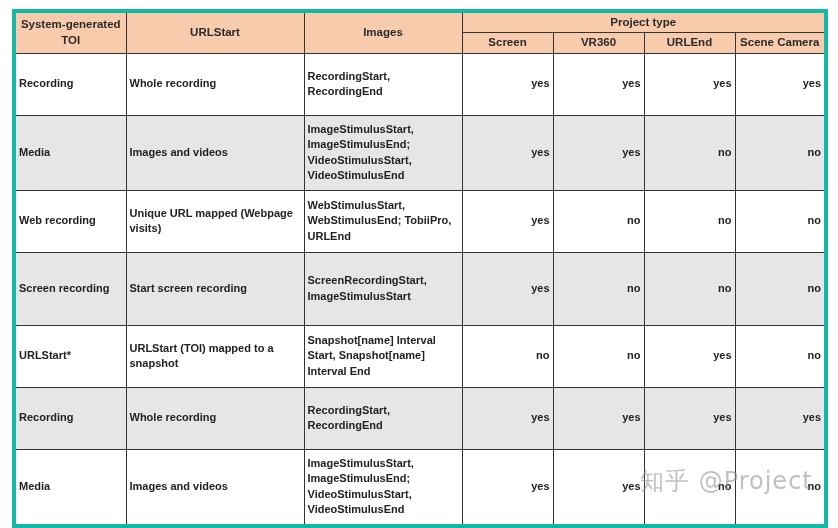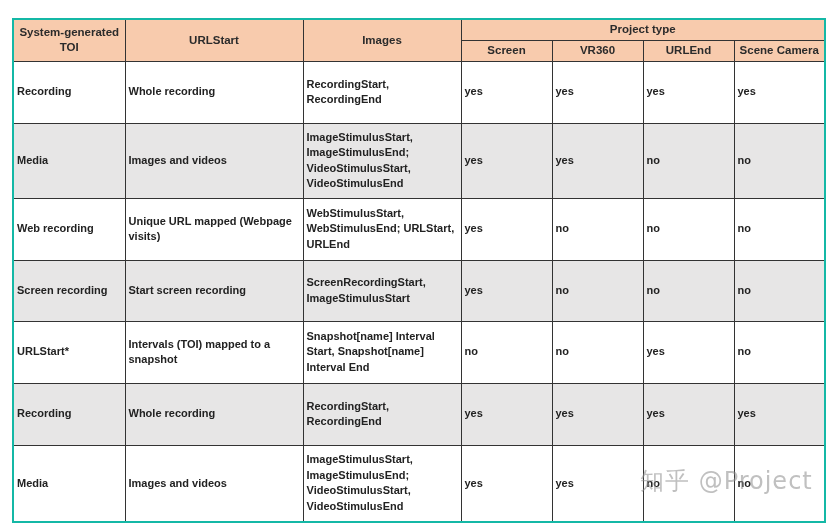--- a/index.html
+++ b/index.html
@@ -1,23 +1,23 @@
 <!DOCTYPE html>
 <html><head>
 <meta charset="utf-8">
 <style>
   html, body { margin:0; padding:0; background:#ffffff; }
   body { width:838px; height:528px; position:relative; overflow:hidden;
          font-family:"Liberation Sans", sans-serif; }
-  table.toi { position:absolute; left:12px; top:18px; border-collapse:collapse;
-              table-layout:fixed; width:812px; border:2px solid #14b8a6; }
+  table.toi { position:absolute; left:12px; top:9px; border-collapse:collapse;
+              table-layout:fixed; width:812px; border:4px solid #14b8a6; }
   table.toi th, table.toi td { border:1px solid #333; font-size:11px; font-weight:bold; color:#222;
                                padding:0 3px; line-height:15.5px; }
   table.toi th { background:#f8cbad; text-align:center; color:#2b2b2b; font-size:11.5px; }
-  table.toi td.yn { text-align:left; }
+  table.toi td.yn { text-align:right; }
   tr.shade td { background:#e7e6e6; }
   tr.plain td { background:#ffffff; }
   .watermark { position:absolute; left:640px; top:465px; font-size:24px; color:rgba(140,140,140,0.55);
                font-family:"DejaVu Sans", sans-serif; letter-spacing:1px; pointer-events:none; }
 </style>
 </head>
 <body>
 
 <table class="toi">
   <colgroup>
@@ -58,38 +58,38 @@
         <td>Images and videos</td>
         <td>ImageStimulusStart, ImageStimulusEnd; VideoStimulusStart, VideoStimulusEnd</td>
         <td class="yn">yes</td>
         <td class="yn">yes</td>
         <td class="yn">no</td>
         <td class="yn">no</td>
       </tr>
       <tr class="plain" style="height: 62px;">
         <td>Web recording</td>
         <td>Unique URL mapped (Webpage visits)</td>
-        <td>WebStimulusStart, WebStimulusEnd; URLStart, URLEnd</td>
+        <td>WebStimulusStart, WebStimulusEnd; TobiiPro, URLEnd</td>
         <td class="yn">yes</td>
         <td class="yn">no</td>
         <td class="yn">no</td>
         <td class="yn">no</td>
       </tr>
-      <tr class="shade" style="height: 61px;">
+      <tr class="shade" style="height: 73px;">
         <td>Screen recording</td>
         <td>Start screen recording</td>
         <td>ScreenRecordingStart, ImageStimulusStart</td>
         <td class="yn">yes</td>
         <td class="yn">no</td>
         <td class="yn">no</td>
         <td class="yn">no</td>
       </tr>
       <tr class="plain" style="height: 62px;">
         <td>URLStart*</td>
-        <td>Intervals (TOI) mapped to a snapshot</td>
+        <td>URLStart (TOI) mapped to a snapshot</td>
         <td>Snapshot[name] Interval Start, Snapshot[name] Interval End</td>
         <td class="yn">no</td>
         <td class="yn">no</td>
         <td class="yn">yes</td>
         <td class="yn">no</td>
       </tr>
       <tr class="shade" style="height: 62px;">
         <td>Recording</td>
         <td>Whole recording</td>
         <td>RecordingStart, RecordingEnd</td>

